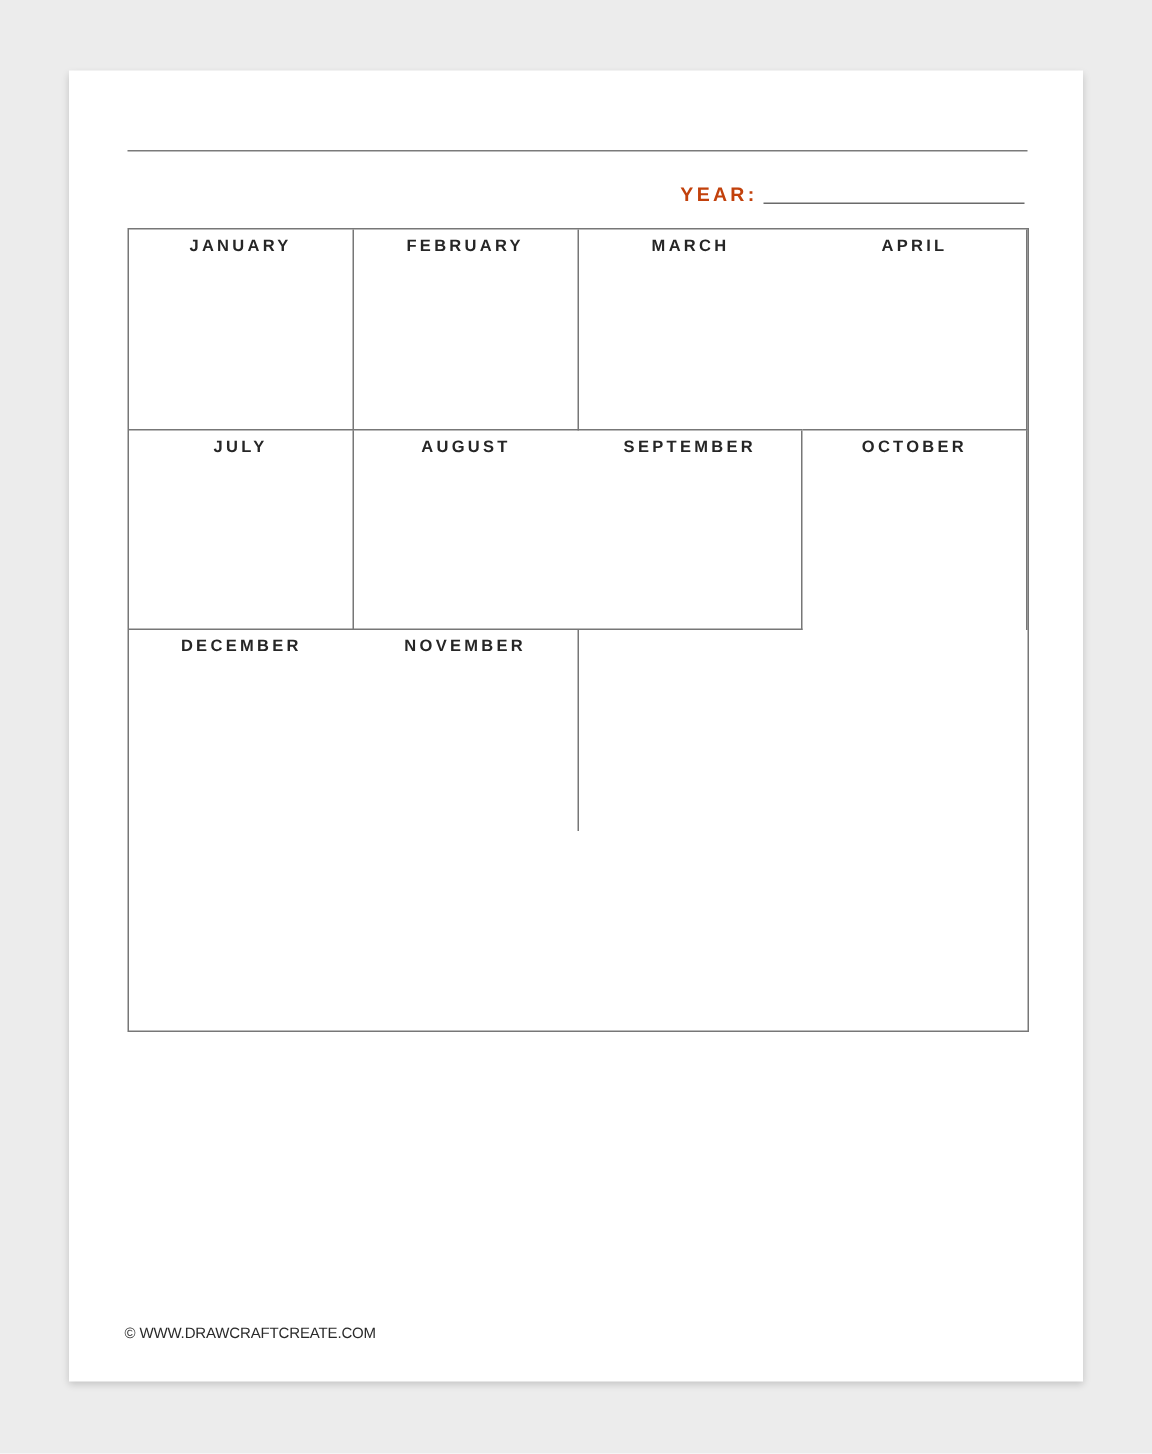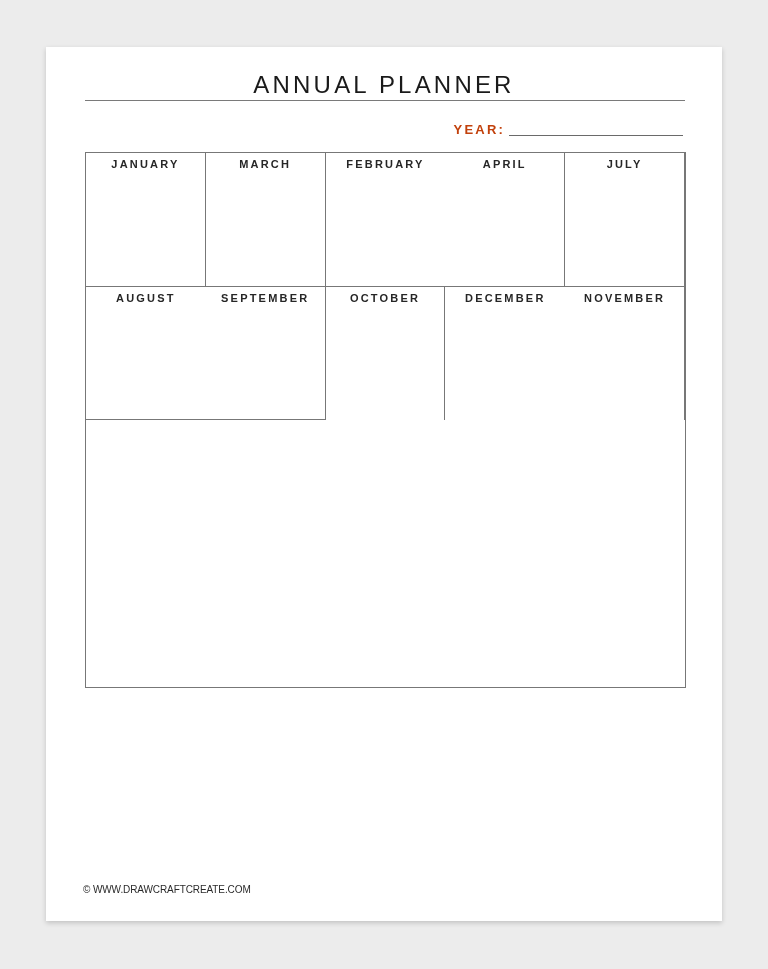--- a/index.html
+++ b/index.html
@@ -51,21 +51,21 @@
     width: 174px; height: 0;
     border-top: 1px solid #6a6a6a;
     margin-left: 4px;
     margin-bottom: 2px;
   }
   .grid {
     position: absolute;
     left: 39px; top: 105px;
     width: 601px; height: 536px;
     display: grid;
-    grid-template-columns: repeat(5, 1fr);
+    grid-template-columns: repeat(4, 1fr);
     grid-template-rows: repeat(4, 1fr);
     border: 1px solid #777;
     box-sizing: border-box;
   }
   .cell {
     border-right: 1px solid #777;
     border-bottom: 1px solid #777;
     position: relative;
   }
   .cell:nth-child(3n) { border-right: none; }
@@ -86,37 +86,36 @@
     font-size: 10px;
     color: #2a2a2a;
     line-height: 14px;
     letter-spacing: -0.1px;
   }
 </style>
 </head>
 <body>
 
 <div class="paper">
-  <h1 class="title">ANNUAL PLANNER</h1>
   <div class="title-rule"></div>
 
   <div class="year-row">
     <span class="year-label">YEAR:</span>
     <span class="year-line"></span>
   </div>
 
   <div class="grid">
     <div class="cell">
         <div class="month">JANUARY</div>
       </div>
     <div class="cell">
-        <div class="month">MARCH</div>
+        <div class="month">FEBRUARY</div>
       </div>
     <div class="cell">
-        <div class="month">FEBRUARY</div>
+        <div class="month">MARCH</div>
       </div>
     <div class="cell">
         <div class="month">APRIL</div>
       </div>
     <div class="cell">
         <div class="month">JULY</div>
       </div>
     <div class="cell">
         <div class="month">AUGUST</div>
       </div>

